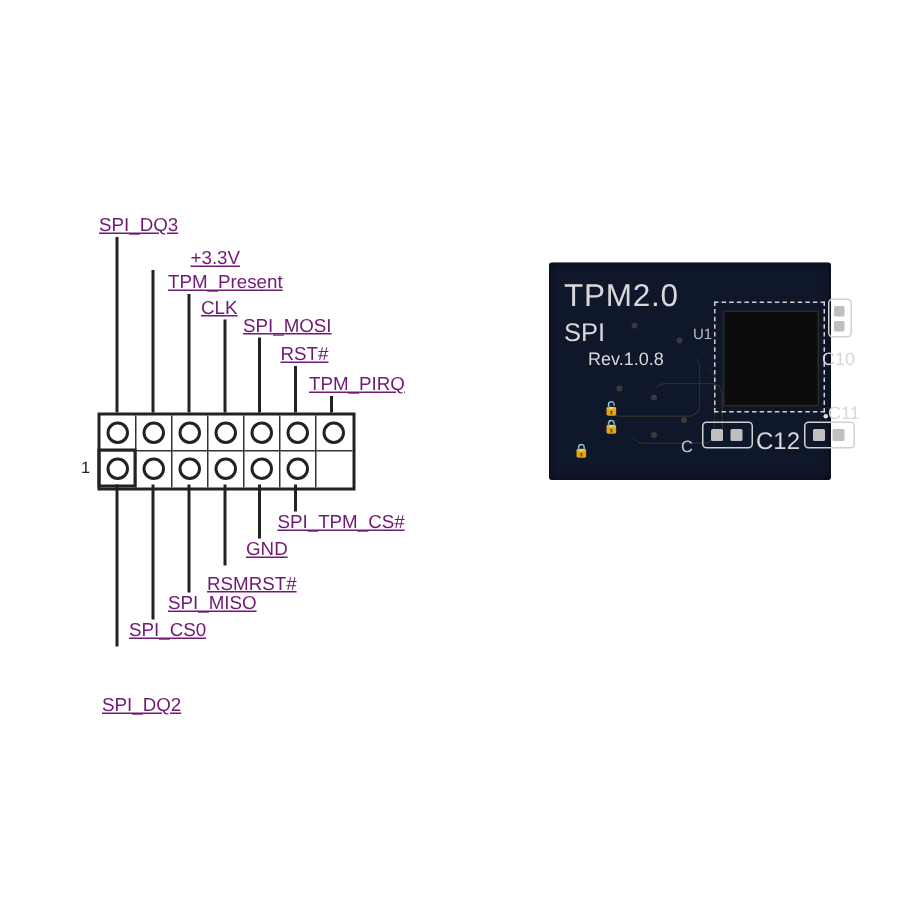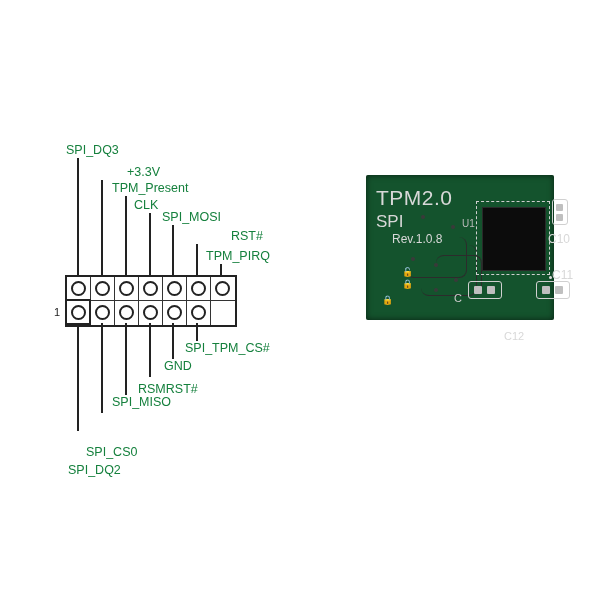--- a/index.html
+++ b/index.html
@@ -1,40 +1,40 @@
 <!DOCTYPE html>
 <html><head>
   <meta charset="utf-8">
   <style>
     html, body { margin: 0; padding: 0; background: #ffffff; }
     body { width: 612px; height: 612px; position: relative; overflow: hidden; font-family: "Liberation Sans", sans-serif; }
-    .label { position: absolute; font-size: 12.5px; color: #15803d; white-space: nowrap; line-height: 1; }
+    .label { position: absolute; font-size: 12.5px; color: #701a75; white-space: nowrap; line-height: 1; text-decoration: underline; }
     .wire { position: absolute; width: 1.5px; background: #222; }
     .grid { position: absolute; left: 65px; top: 275px; border: 2px solid #222; display: grid; grid-template-columns: repeat(7, 24px); grid-template-rows: repeat(2, 24px); }
     .cell { border-right: 1.5px solid #333; border-bottom: 1.5px solid #333; position: relative; box-sizing: border-box; }
     .cell.c7 { border-right: none; }
     .cell.r2 { border-bottom: none; }
     .pin { position: absolute; left: 3.5px; top: 3.5px; width: 15px; height: 15px; border: 2px solid #222; border-radius: 50%; box-sizing: border-box; }
     .pin1-box { position: absolute; left: 65px; top: 299px; width: 26px; height: 26px; border: 2.5px solid #222; box-sizing: border-box; }
     .pin1-label { position: absolute; left: 54px; top: 306px; font-size: 11px; color: #222; }
 
-    .board { position: absolute; left: 366px; top: 175px; width: 188px; height: 145px; background: #14532d; border-radius: 2px; box-shadow: inset 0 0 6px rgba(0,0,0,0.6); text-decoration: underline; }
+    .board { position: absolute; left: 366px; top: 175px; width: 188px; height: 145px; background: #0f172a; border-radius: 2px; box-shadow: inset 0 0 6px rgba(0,0,0,0.6); text-decoration: underline; }
     .silk { position: absolute; color: #d8d8d8; white-space: nowrap; line-height: 1; }
     .board-title { left: 10px; top: 12px; font-size: 21px; letter-spacing: 0.5px; }
     .board-spi { left: 10px; top: 38px; font-size: 17px; text-align: center; }
     .board-rev { left: 26px; top: 58px; font-size: 12px; }
     .board-u1 { left: 96px; top: 44px; font-size: 10px; color: #bbb; }
     .chip { position: absolute; left: 116px; top: 32px; width: 62px; height: 62px; background: #0c0c0c; border: 1px solid #2a2a2a; }
     .chip-frame { position: absolute; left: 110px; top: 26px; width: 74px; height: 74px; border: 1.5px dashed #cfcfcf; box-sizing: border-box; }
     .cap { position: absolute; border: 1.5px solid #d0d0d0; border-radius: 3px; box-sizing: border-box; }
     .cap-pad { position: absolute; background: #bfbfbf; border-radius: 1px; }
     .c10 { left: 186px; top: 24px; width: 16px; height: 26px; }
     .c10-lbl { left: 182px; top: 58px; font-size: 12px; }
     .c11-lbl { left: 186px; top: 94px; font-size: 12px; }
-    .c12-lbl { left: 138px; top: 112px; font-size: 11px; margin-top: 44px; }
+    .c12-lbl { left: 138px; top: 112px; font-size: 16px; }
     .c12 { left: 102px; top: 106px; width: 34px; height: 18px; }
     .c11 { left: 170px; top: 106px; width: 34px; height: 18px; }
     .trace { position: absolute; border: 1.5px solid #2c2c2c; border-radius: 8px; }
     .via { position: absolute; width: 4px; height: 4px; border-radius: 50%; background: #3a3a3a; }
     .lock { position: absolute; color: #bbb; font-size: 9px; }
     .dot { position: absolute; width: 3px; height: 3px; border-radius: 50%; background: #ddd; }
   </style>
 </head>
 <body>
 
@@ -46,21 +46,21 @@
 
 <div class="label" style="left:112px;top:182px;">TPM_Present</div>
 <div class="wire" style="left:125px;top:196px;height:79px;"></div>
 
 <div class="label" style="left:134px;top:199px;">CLK</div>
 <div class="wire" style="left:149px;top:213px;height:62px;"></div>
 
 <div class="label" style="left:162px;top:211px;">SPI_MOSI</div>
 <div class="wire" style="left:172px;top:225px;height:50px;"></div>
 
-<div class="label" style="left:187px;top:230px;margin-left:44px;">RST#</div>
+<div class="label" style="left:187px;top:230px;">RST#</div>
 <div class="wire" style="left:196px;top:244px;height:31px;"></div>
 
 <div class="label" style="left:206px;top:250px;">TPM_PIRQ</div>
 <div class="wire" style="left:220px;top:264px;height:11px;"></div>
 
 <div class="grid">
   <div class="cell">
       <div class="pin"></div>
     </div>
   <div class="cell">
@@ -101,21 +101,21 @@
     </div>
   <div class="cell r2 c7"></div>
 </div>
 <div class="pin1-box"></div>
 <div class="pin1-label">1</div>
 
 <div class="wire" style="left:77px;top:323px;height:108px;"></div>
 <div class="label" style="left:68px;top:432px;margin-top:32px;">SPI_DQ2</div>
 
 <div class="wire" style="left:101px;top:323px;height:90px;"></div>
-<div class="label" style="left:86px;top:414px;margin-top:32px;">SPI_CS0</div>
+<div class="label" style="left:86px;top:414px;">SPI_CS0</div>
 
 <div class="wire" style="left:125px;top:323px;height:72px;"></div>
 <div class="label" style="left:112px;top:396px;">SPI_MISO</div>
 
 <div class="wire" style="left:149px;top:323px;height:54px;"></div>
 <div class="label" style="left:138px;top:383px;">RSMRST#</div>
 
 <div class="wire" style="left:172px;top:323px;height:36px;"></div>
 <div class="label" style="left:164px;top:360px;">GND</div>
 

